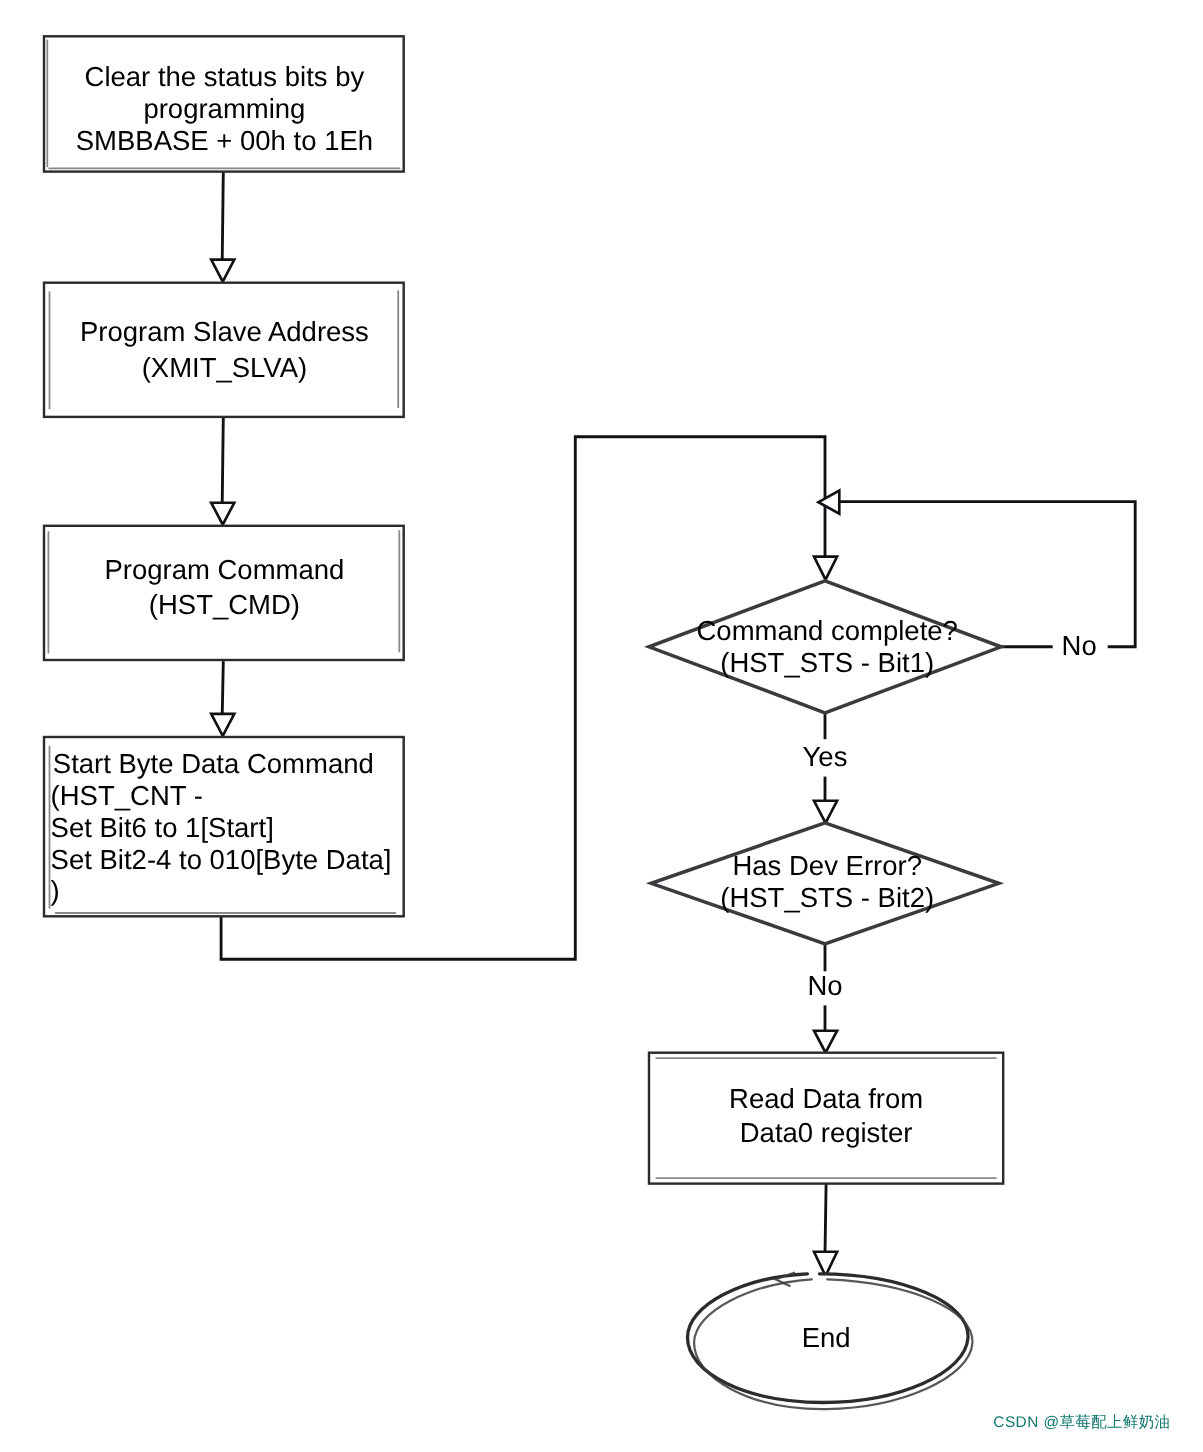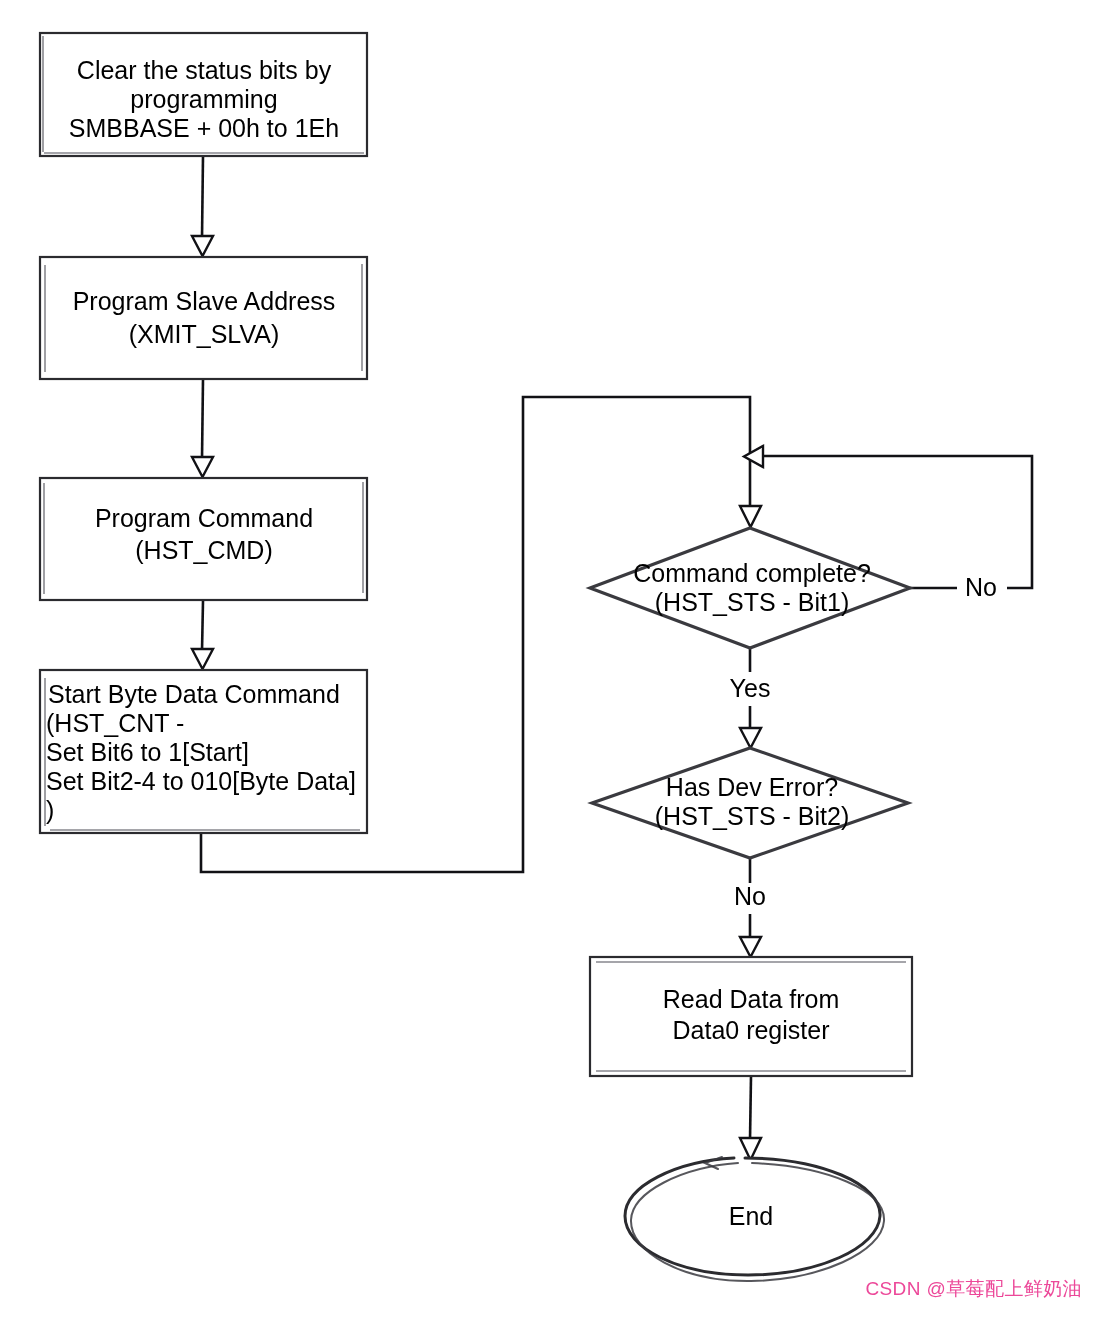--- a/index.html
+++ b/index.html
@@ -80,25 +80,25 @@
   .node-text-left { text-anchor: start; }
   .edge-label {
     font-family: "Liberation Sans", sans-serif;
     font-size: 25px;
     fill: #000000;
     text-anchor: middle;
     dominant-baseline: middle;
   }
   .watermark {
     position: absolute;
-    right: 12px;
+    right: 30px;
     bottom: 18px;
     font-family: "Liberation Sans", sans-serif;
-    font-size: 19px;
-    color: #ec4899;
+    font-size: 14px;
+    color: #0f766e;
     letter-spacing: 0.4px;
     white-space: nowrap;
     user-select: none;
   }
 </style>
 </head>
 <body>
 
 <div id="flow-root">
   <svg id="flow-svg" viewBox="0 0 1094 1320" xmlns="http://www.w3.org/2000/svg">

